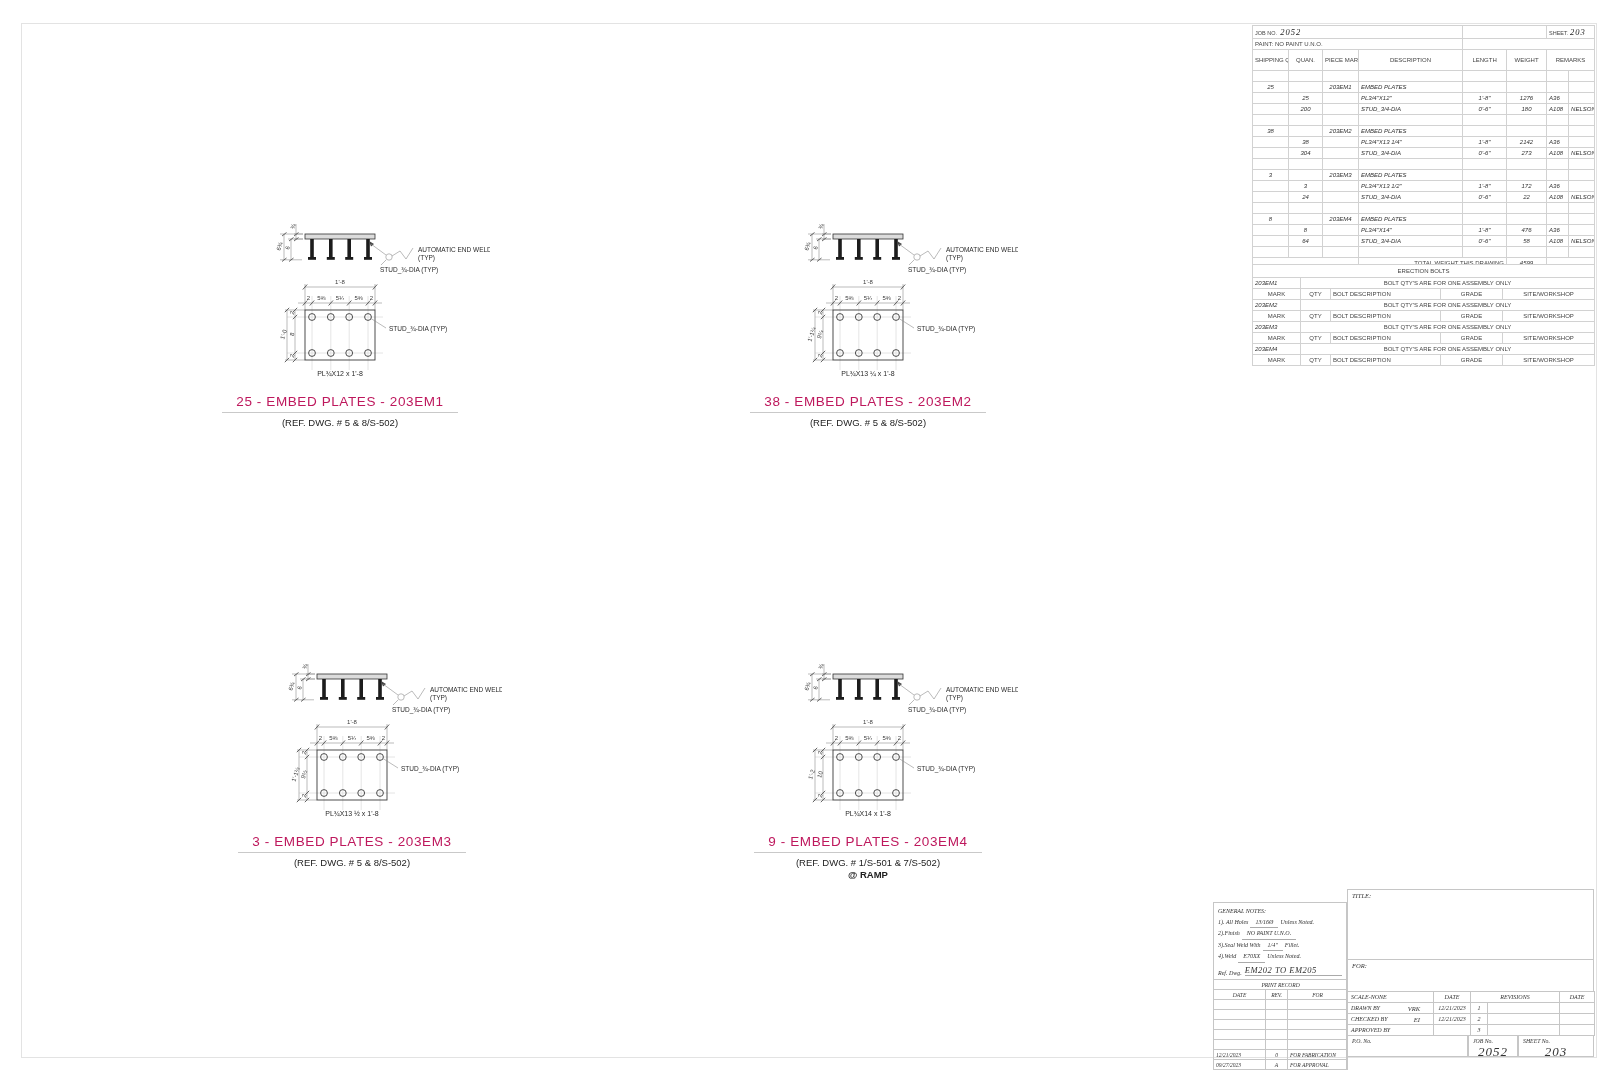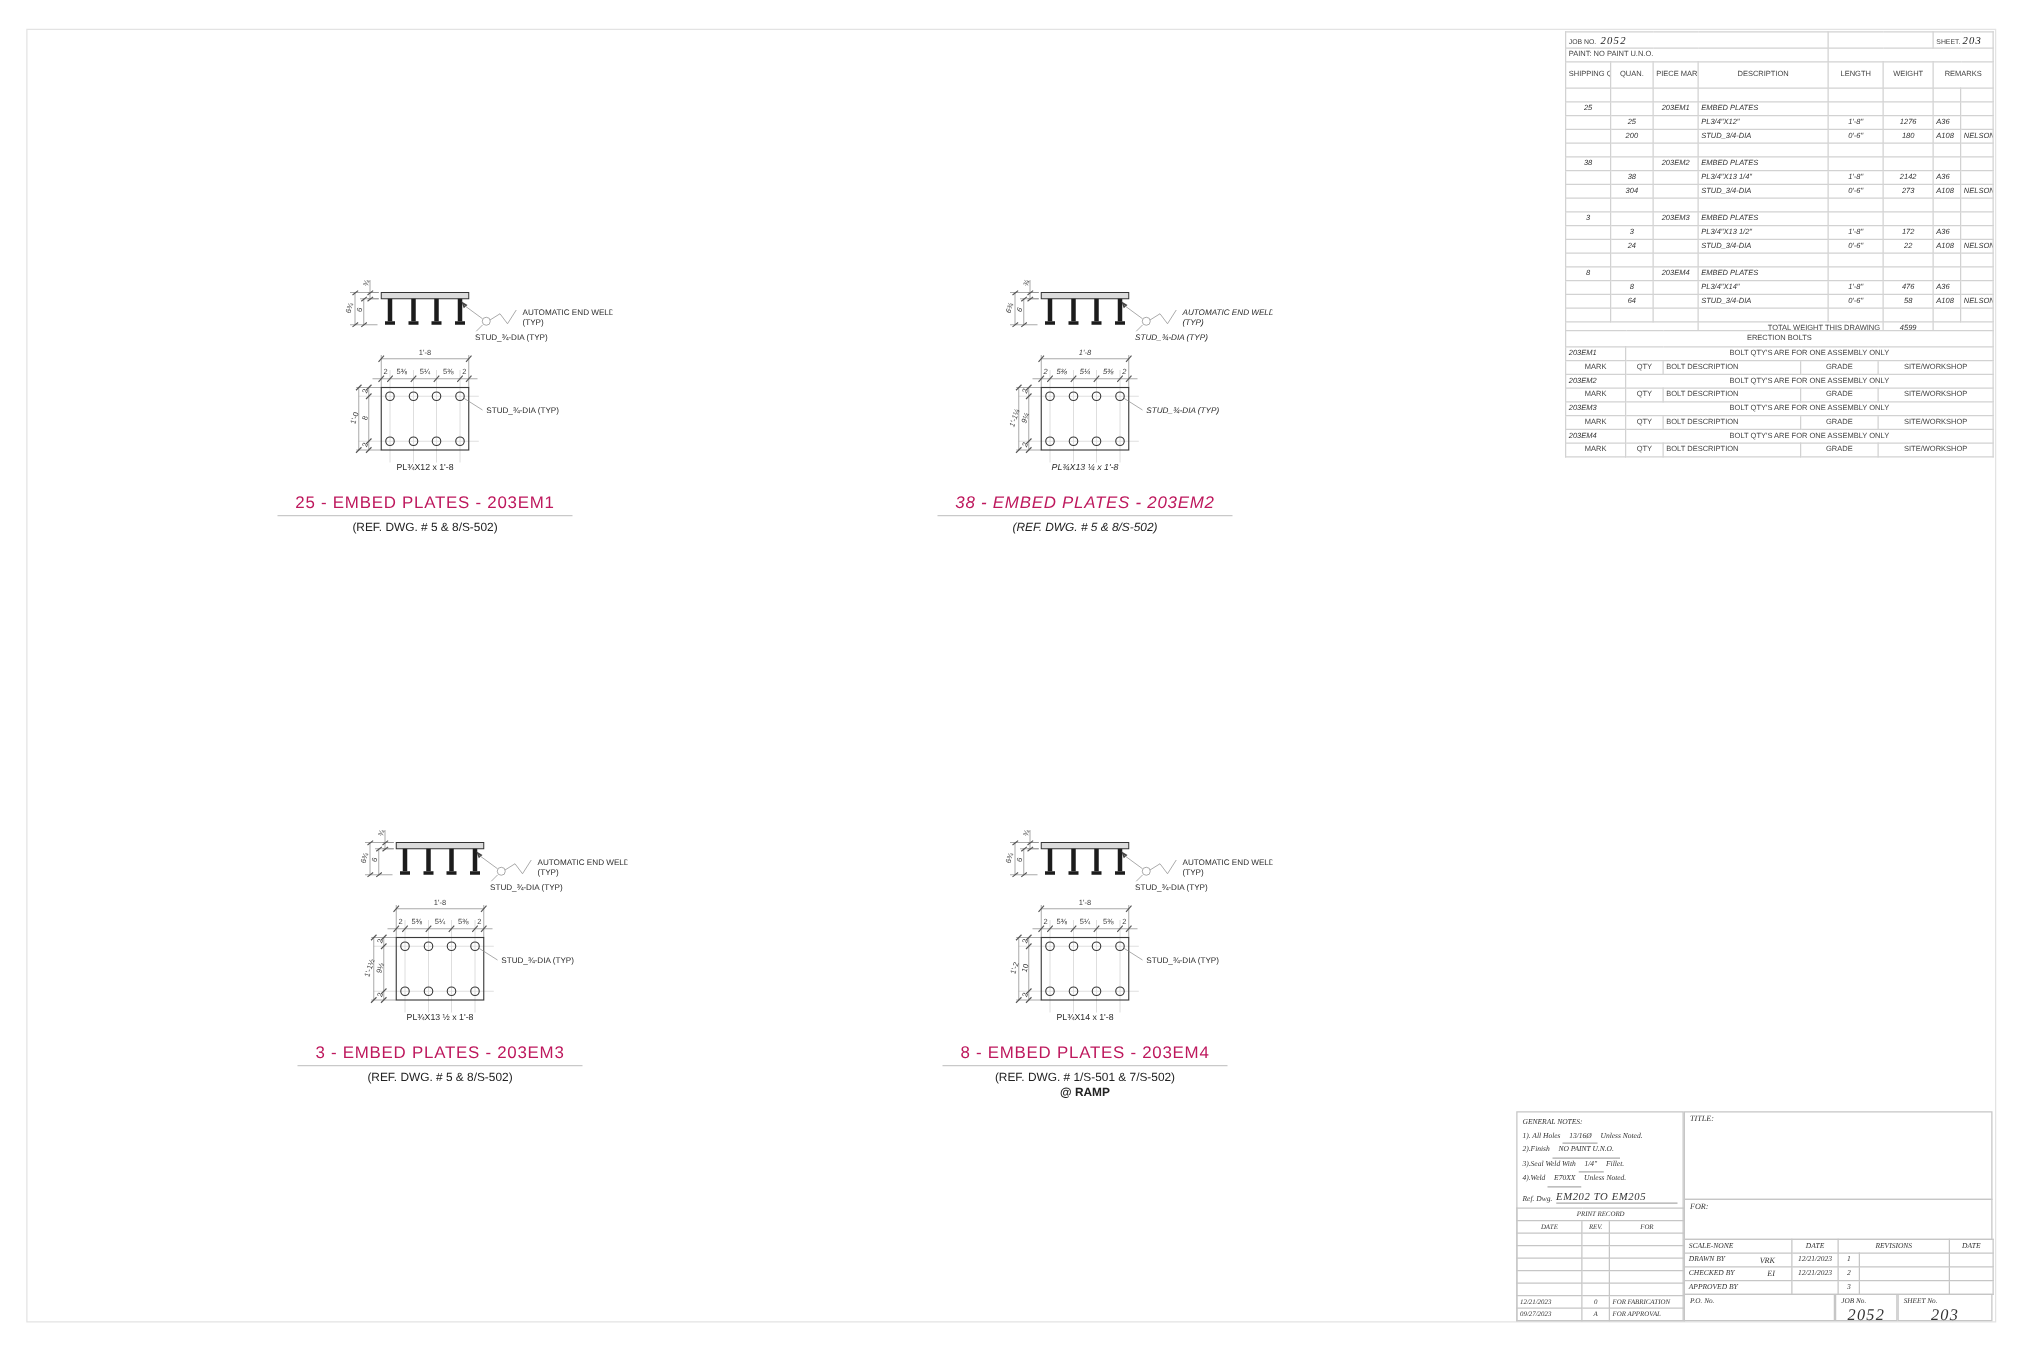--- a/index.html
+++ b/index.html
@@ -3,21 +3,21 @@
 <meta charset="utf-8">
 <style>
   html,body { margin:0; padding:0; background:#fff; }
   .sheet { position:relative; width:1620px; height:1080px; background:#ffffff; overflow:hidden;
            font-family:"Liberation Sans", sans-serif; color:#333; }
   .page-border { position:absolute; left:21px; top:23px; width:1574px; height:1033px;
                  border:1px solid #e3e3e3; pointer-events:none; }
 
   
   .detail { position:absolute; width:300px; text-align:center; }
-  .d0 { left:190px; top:200px; } .d1 { left:718px; top:200px;font-style:italic; }
+  .d0 { left:190px; top:200px; } .d1 { left:718px; top:200px; }
   .d2 { left:202px; top:640px; } .d3 { left:718px; top:640px; }
   .dsvg { display:block; width:300px; height:182px; }
   .dsvg text { font-family:"Liberation Sans", sans-serif; }
   .dim  { font-size:6px;  fill:#3a3a3a; }
   .lbl  { font-size:6.5px; fill:#2b2b2b; }
   .plbl { font-size:7px;  fill:#2b2b2b; }
   .ln   { stroke:#8d8d8d; stroke-width:0.6; fill:none; }
   .tick { stroke:#555;    stroke-width:0.9; fill:none; }
   .cln  { stroke:#cfcfcf; stroke-width:0.55; fill:none; }
   .obj  { stroke:#3a3a3a; stroke-width:0.9; fill:none; }
@@ -40,21 +40,21 @@
   .c { text-align:center; } .r { text-align:right; } .l { text-align:left; }
   .joblabel { font-size:5.5px; color:#444; }
   .jobval { font-family:"Liberation Serif", serif; font-style:italic; font-size:8.5px; color:#222; letter-spacing:1px; }
   .paint { font-size:5px; color:#444; }
   .boltnote { font-size:5.3px; color:#444; text-align:center; }
   .bolthead { font-size:5.5px; color:#444; }
 
   
   .tb { position:absolute; left:1213px; top:889px; width:381px; height:168px;
         font-family:"Liberation Serif", serif; font-style:italic; color:#333; }
-  .tb-left { position:absolute; left:0; top:0; width:134px; height:168px; border:1px solid #c6c6c6; box-sizing:border-box; }
+  .tb-left { position:absolute; left:0; top:13px; width:134px; height:168px; border:1px solid #c6c6c6; box-sizing:border-box; }
   .gnotes { padding:3px 4px 0 4px; font-size:6px; line-height:1.75; }
   .gn-val { display:inline-block; border-bottom:1px solid #aaa; padding:0 5px; margin:0 2px; }
   .refline { padding:2px 4px 0 4px; font-size:6px; display:flex; align-items:flex-end; }
   .refval { font-size:8.5px; border-bottom:1px solid #aaa; flex:1; margin-left:3px; letter-spacing:0.5px; }
   .prtbl { position:absolute; left:-1px; bottom:-1px; width:134px; }
   .prtbl td { border:1px solid #c6c6c6; font-size:5.5px; padding:0 2px; height:9px; white-space:nowrap; overflow:hidden; }
   .prtitle { text-align:center; font-size:6px; }
   .tb-right { position:absolute; left:134px; top:0; width:247px; height:168px; }
   .tbbox { position:absolute; border:1px solid #c6c6c6; box-sizing:border-box; font-size:6.5px; }
   .tbbox .boxlabel { position:absolute; left:4px; top:2px; }
@@ -379,21 +379,21 @@
         </g>
         <text class="dim" text-anchor="middle" transform="translate(104,113.5) rotate(-72)">2</text>
         <text class="dim" text-anchor="middle" transform="translate(104,135) rotate(-72)">10</text>
         <text class="dim" text-anchor="middle" transform="translate(104,156.5) rotate(-72)">2</text>
         <text class="dim" text-anchor="middle" transform="translate(95.5,135) rotate(-72)">1'-2</text>
         <path class="weldc" d="M181 118.5 L196 128"></path>
         <text class="lbl" x="199" y="130.5">STUD_¾-DIA (TYP)</text>
         <text class="plbl" text-anchor="middle" x="150" y="176">PL¾X14 x 1'-8</text>
       </g>
     </svg>
-    <div><span class="dtitle">8 - EMBED PLATES - 203EM4</span></div>
+    <div><span class="dtitle">9 - EMBED PLATES - 203EM4</span></div>
     <div class="dref">(REF. DWG. # 1/S-501 &amp; 7/S-502)</div>
     <div class="dnote">@ RAMP</div>
   </div>
 </div>
 
   <table class="bom">
     <colgroup>
         <col style="width:36px">
         <col style="width:34px">
         <col style="width:36px">

